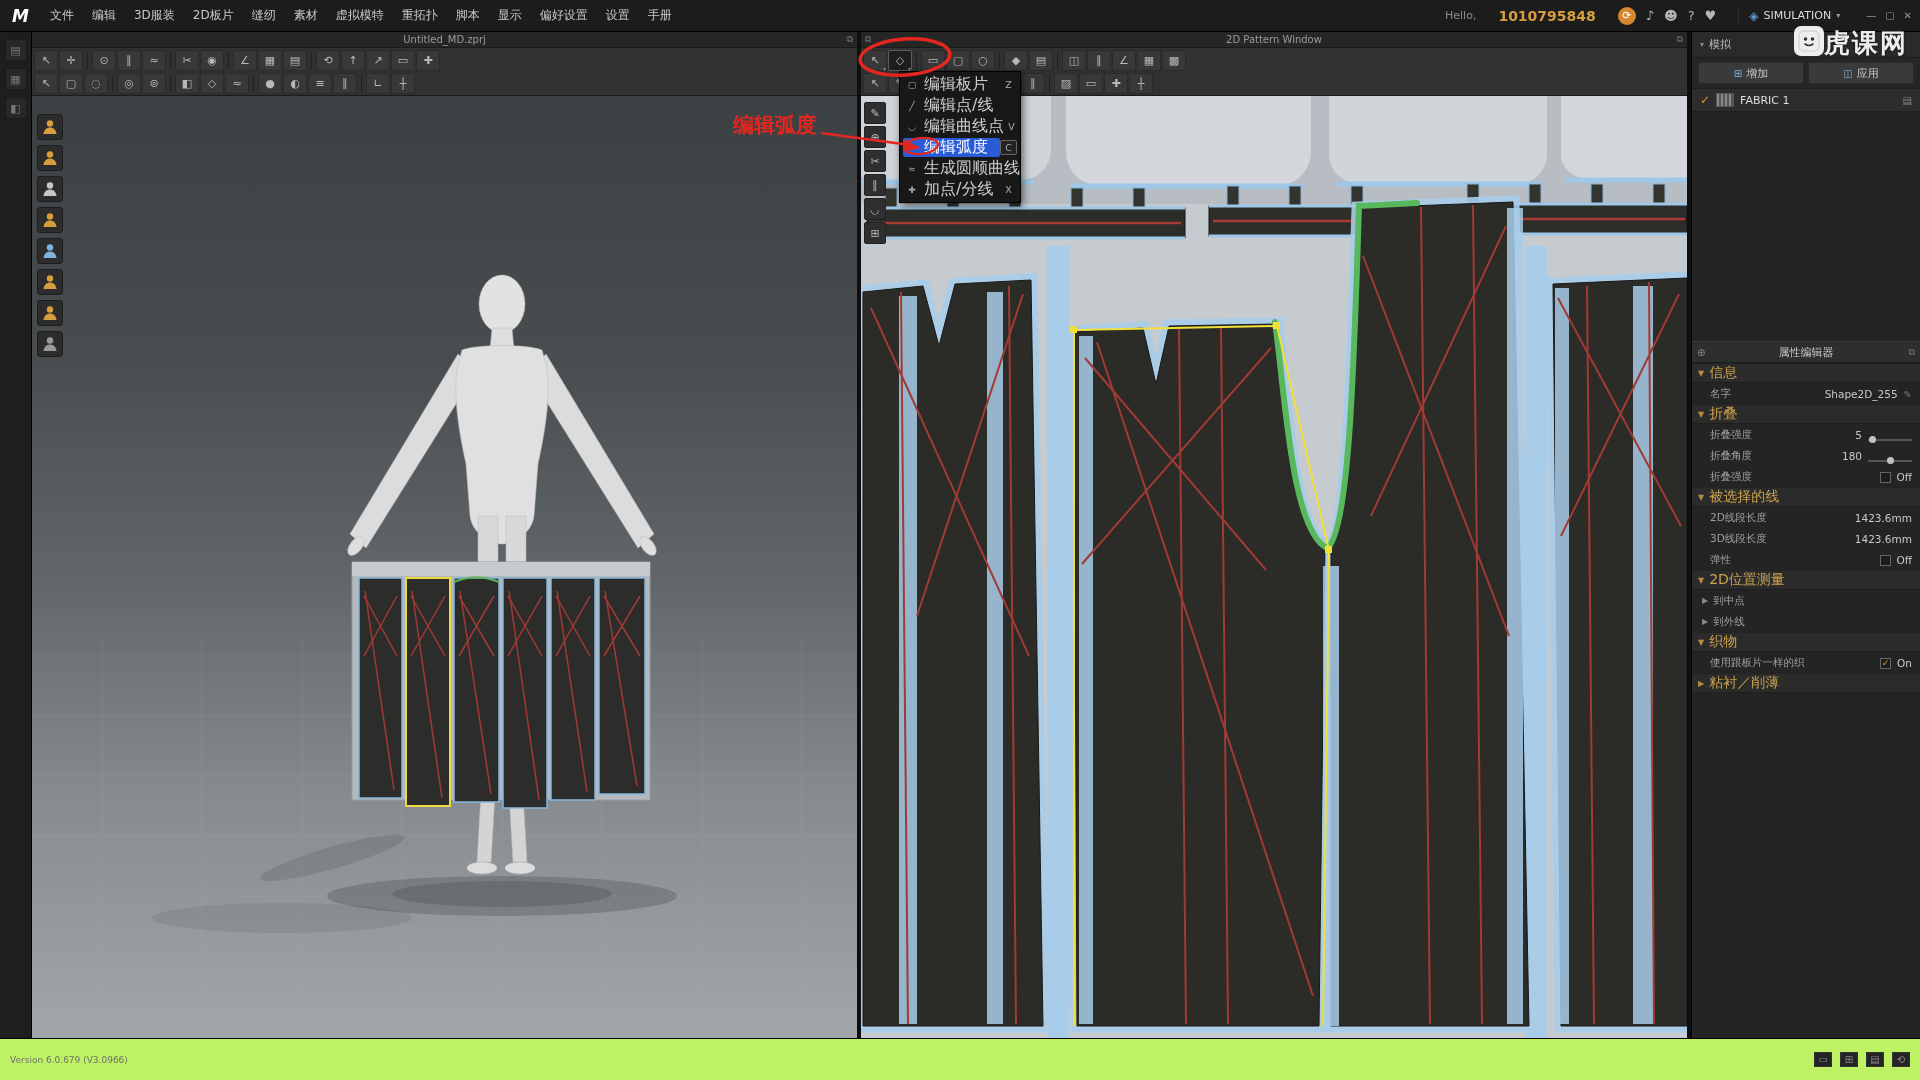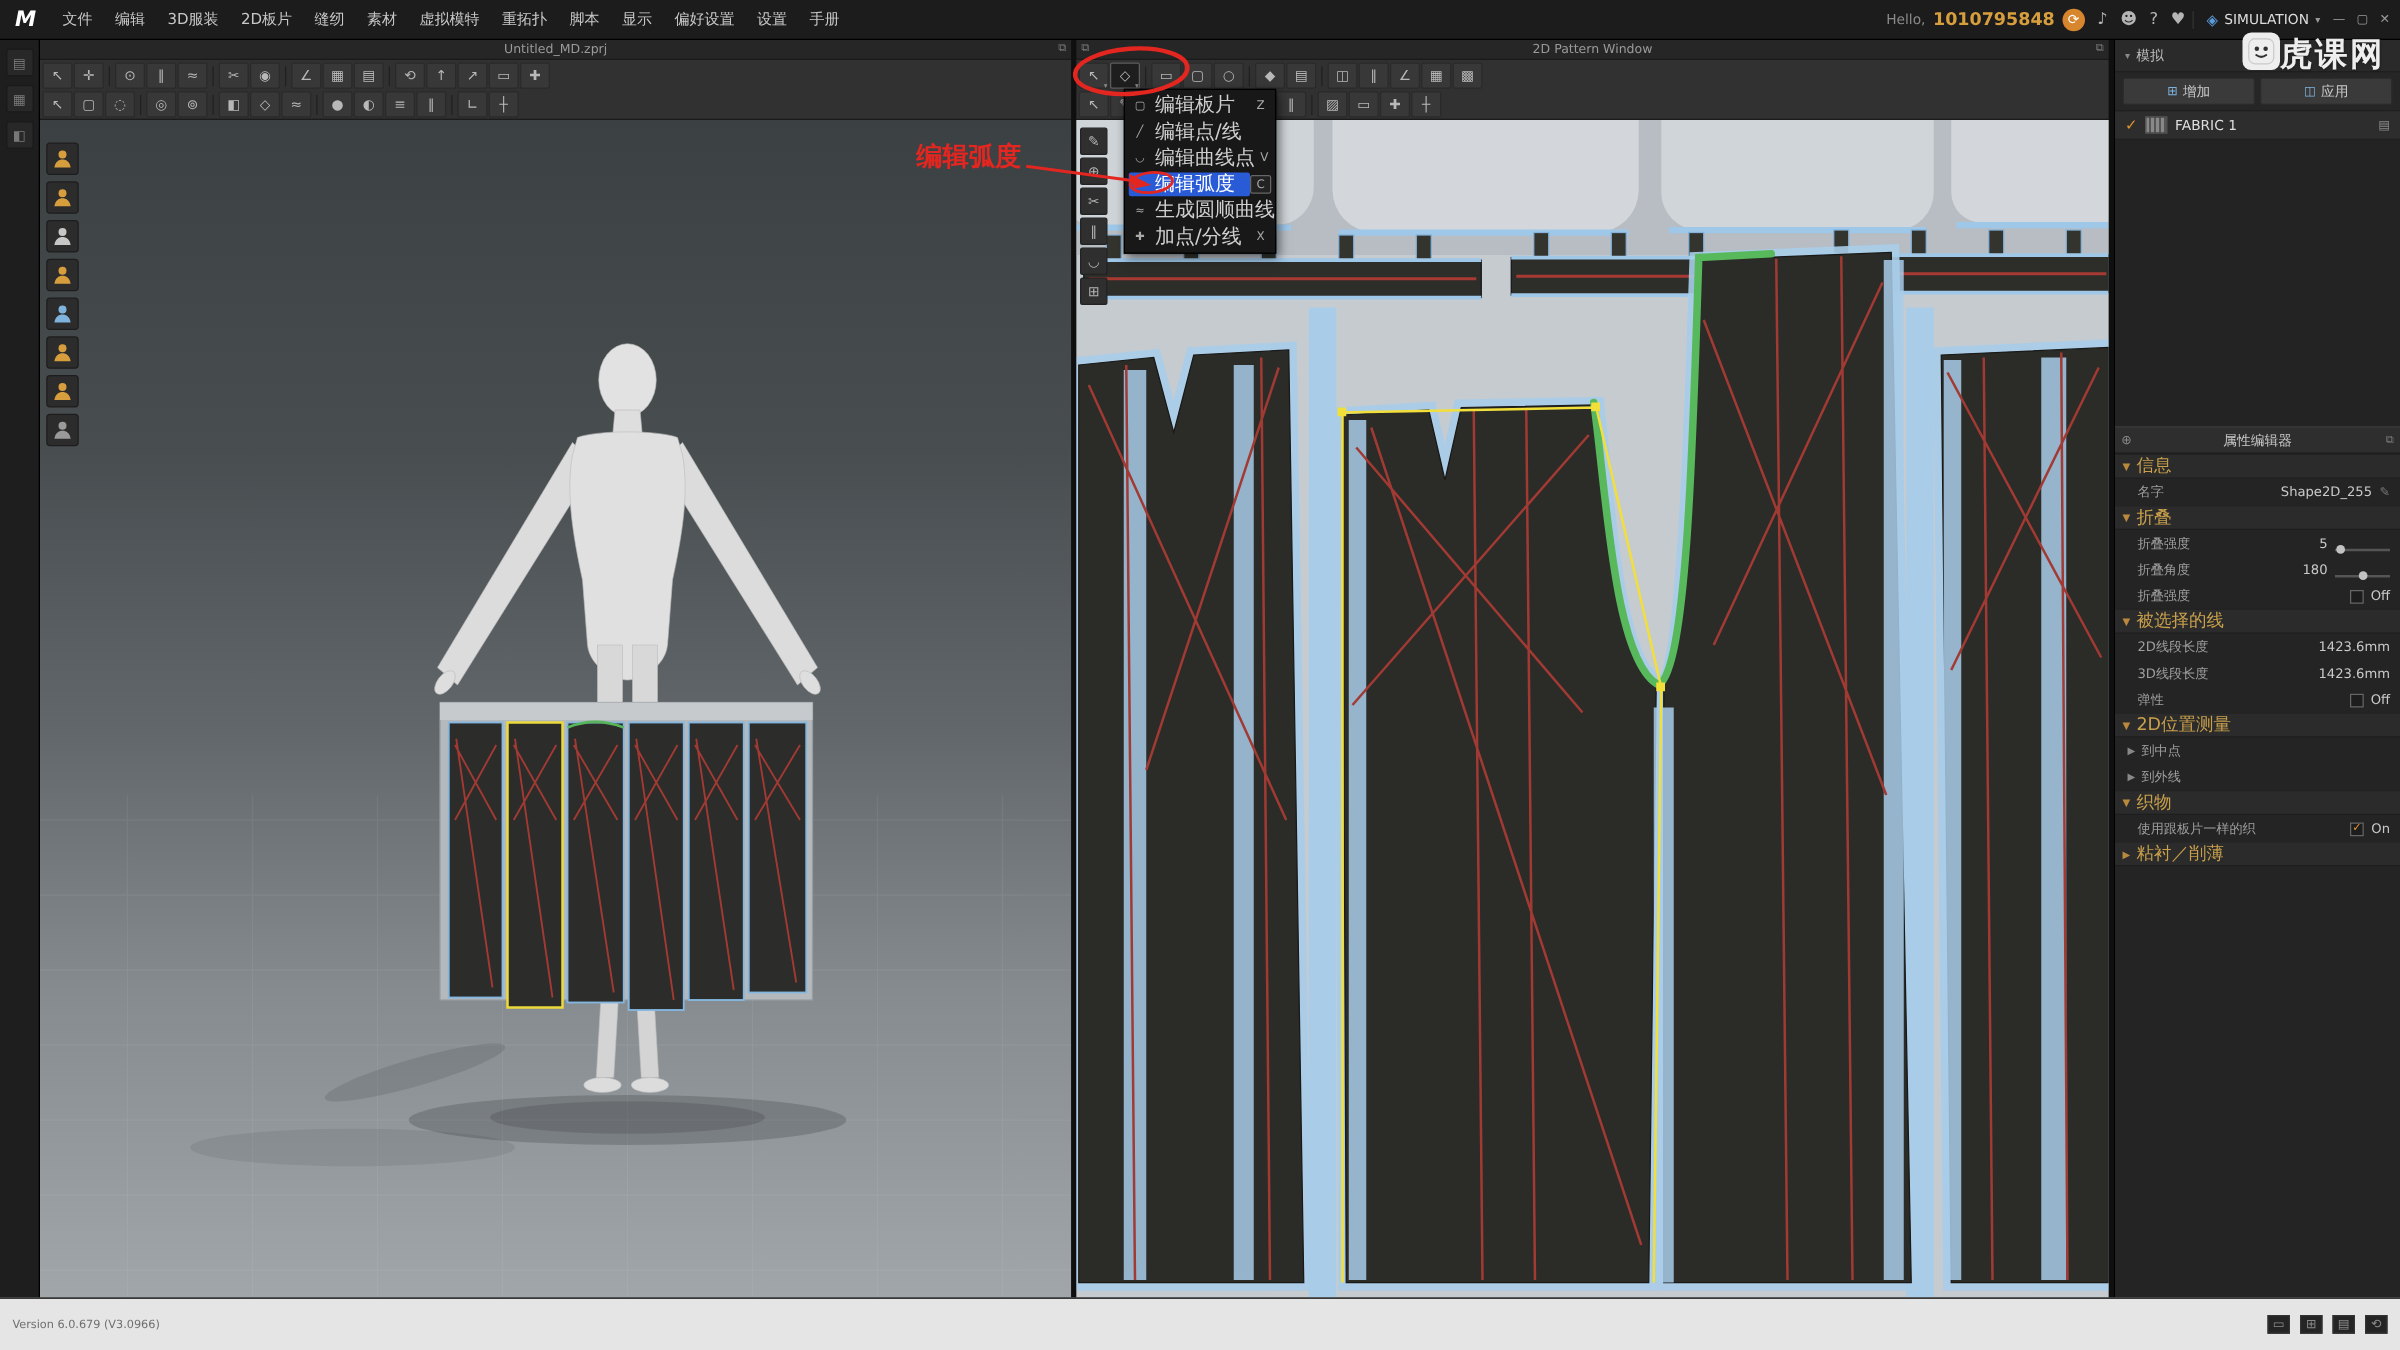--- a/index.html
+++ b/index.html
@@ -5,21 +5,21 @@
 *{margin:0;padding:0;box-sizing:border-box}
 html,body{width:1920px;height:1080px;overflow:hidden;background:#111;
   font-family:"DejaVu Sans","Liberation Sans",sans-serif;color:#ccc}
 #root{position:relative;width:1920px;height:1080px}
 
 
 #menubar{position:absolute;top:0;left:0;width:1920px;height:32px;background:#1c1c1c;
   border-bottom:1px solid #000;display:flex;align-items:center;padding:0 8px;z-index:10}
 .logo{color:#fff;font-weight:bold;font-style:italic;font-size:17px;margin:0 12px 0 4px;position:relative}
 .menu-item{font-size:12px;color:#c8c8c8;padding:0 9px;cursor:default;white-space:nowrap}
-.mb-right{margin-left:auto;display:flex;align-items:center;gap:6px}
+.mb-right{margin-left:auto;display:flex;align-items:center;gap:22px}
 .hello{color:#8a8a8a;font-size:11px}
 .uid{color:#d79e3e;font-size:14px;font-weight:bold}
 .mb-icon{font-size:13px;color:#b5b5b5}
 .badge{width:18px;height:18px;border-radius:50%;background:#d7862e;color:#fff;display:flex;
   align-items:center;justify-content:center;font-size:11px}
 .sim-block{display:flex;align-items:center;gap:5px;font-size:11px;color:#ddd;
   border-left:1px solid #333;padding-left:10px}
 .sim-icon{color:#5a9bd8;font-size:12px}
 .sim-caret{font-size:8px;color:#999}
 .win-controls{display:flex;gap:9px;margin-left:4px}
@@ -101,21 +101,21 @@
 .row-right{margin-left:auto;display:flex;align-items:flex-end;gap:6px}
 .row-value{color:#c9c9c9;font-size:10.5px}
 .edit-icon{color:#777;font-size:10px}
 .mini-slider{width:44px;height:2px;background:#555;position:relative}
 .mini-dot{position:absolute;top:-2.5px;width:7px;height:7px;border-radius:50%;background:#c2c2c2;transform:translateX(-3px)}
 .checkbox{width:11px;height:11px;border:1px solid #666;background:#1d1d1d;font-size:9px;color:#e0962e;
   display:flex;align-items:center;justify-content:center;line-height:1}
 .tree-arrow{font-size:8px;color:#888;margin-right:5px;margin-left:-8px}
 
 
-#statusbar{position:absolute;left:0;top:1038px;width:1920px;height:42px;background:#e5e5e5;
+#statusbar{position:absolute;left:0;top:1038px;width:1920px;height:42px;background:#bef264;
   border-top:1px solid #000;display:flex;align-items:center;padding:0 10px}
 .version{font-size:9px;color:#6f6f6f}
 #status-icons{margin-left:auto;display:flex;gap:8px}
 .st-icon{font-size:10px;color:#8a8a8a;border:1px solid #333;width:18px;height:15px;display:flex;
   align-items:center;justify-content:center;background:#242424}
 
 
 #watermark{position:absolute;top:26px;right:12px;z-index:55;display:flex;gap:0;opacity:.92}
 .wm-logo{width:30px;height:30px;border-radius:7px;background:#fff;display:flex;align-items:center;justify-content:center}
 .wm-text{font-size:26px;font-weight:bold;color:#fff;text-shadow:0 1px 3px rgba(0,0,0,.45);letter-spacing:2px}

